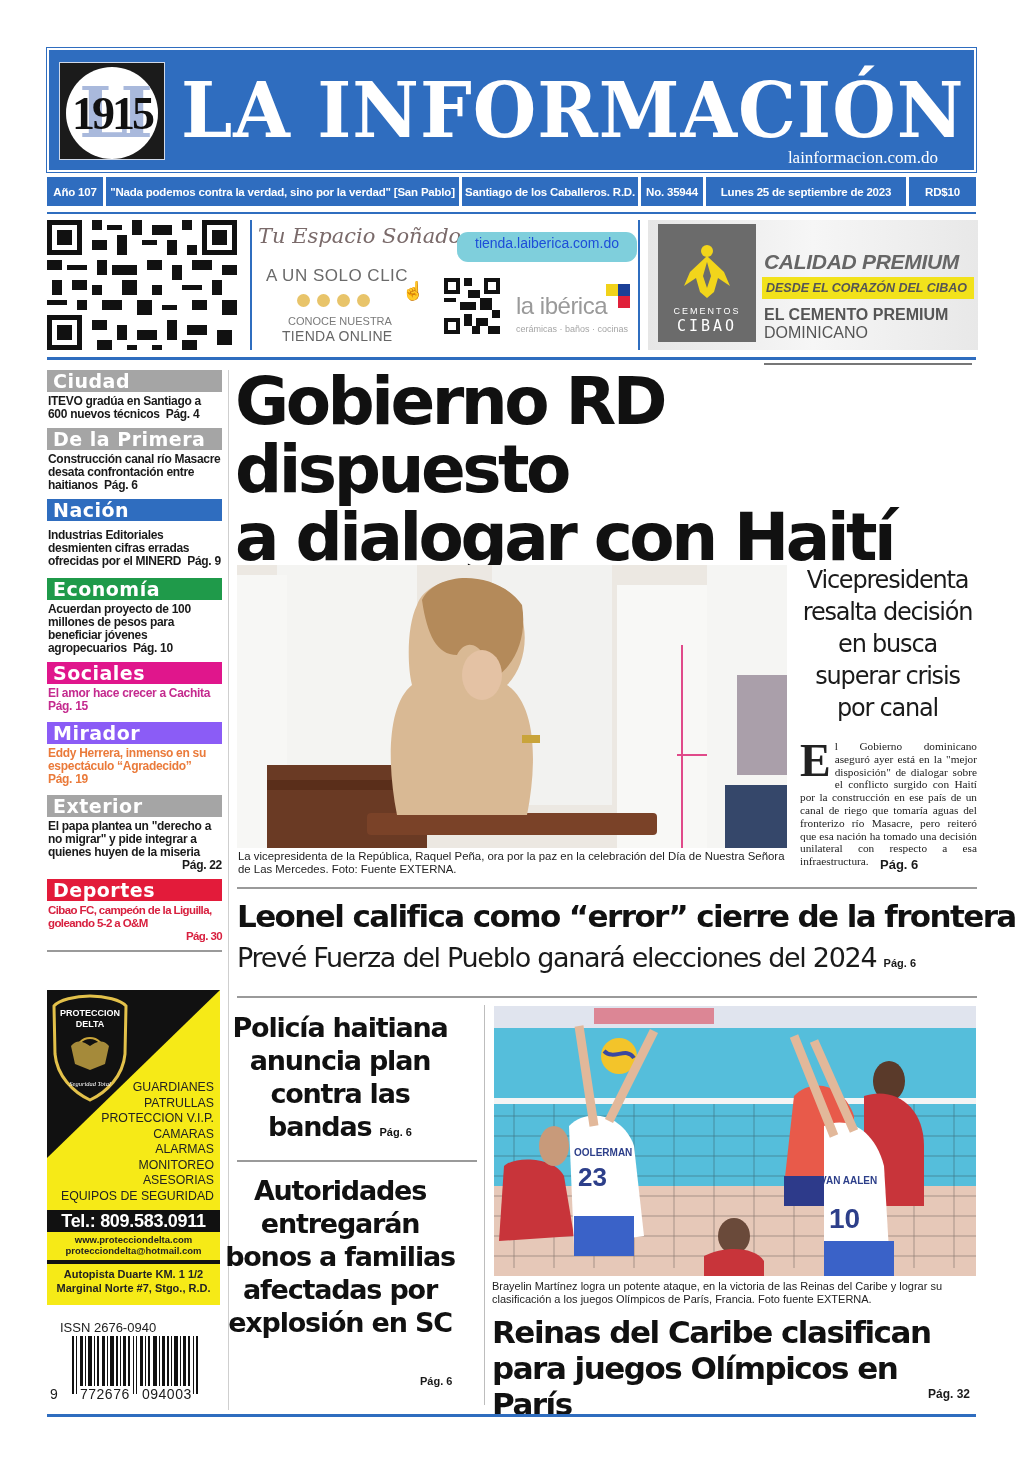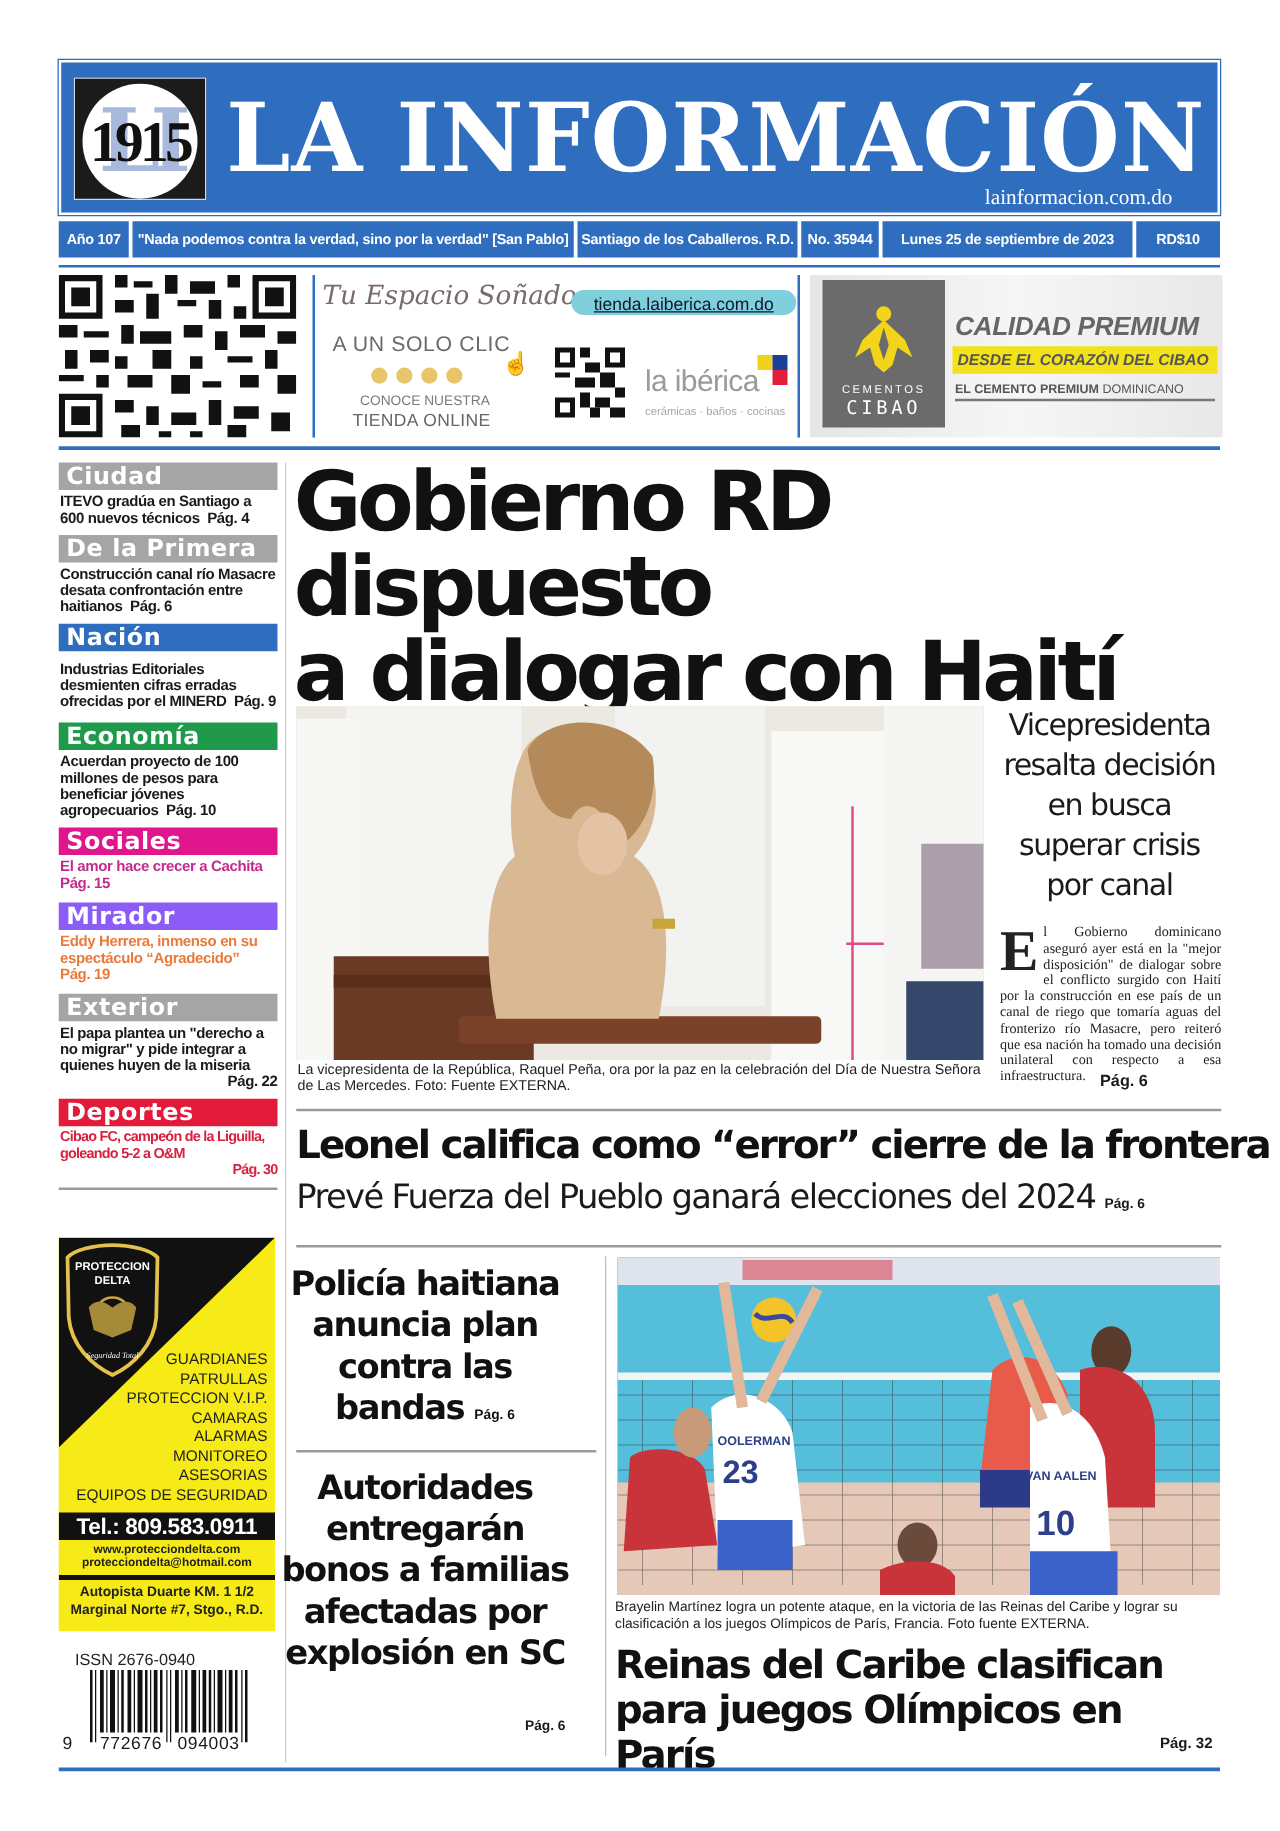--- a/index.html
+++ b/index.html
@@ -162,21 +162,21 @@
   <div class="abs" style="left:14px;top:46px;font-size:17px;color:#6a6a6a;letter-spacing:0.5px;">A UN SOLO CLIC</div>
   <div class="abs" style="left:150px;top:60px;font-size:18px;color:#8a7f7a;">☝</div>
   <div class="abs" style="left:45px;top:74px;display:flex;gap:7px;">
     <span style="width:13px;height:13px;border-radius:50%;background:#e8c46a;display:block"></span>
     <span style="width:13px;height:13px;border-radius:50%;background:#e8c46a;display:block"></span>
     <span style="width:13px;height:13px;border-radius:50%;background:#e8c46a;display:block"></span>
     <span style="width:13px;height:13px;border-radius:50%;background:#e8c46a;display:block"></span>
   </div>
   <div class="abs" style="left:36px;top:95px;font-size:11px;color:#7a7a7a;">CONOCE NUESTRA</div>
   <div class="abs" style="left:30px;top:108px;font-size:14px;color:#666;letter-spacing:0.3px;">TIENDA ONLINE</div>
-  <div class="abs" style="left:205px;top:12px;width:180px;height:20px;border-radius:11px;background:#7fcfdc;color:#0f172a;font-size:14px;line-height:22px;text-align:center;text-decoration:underline;">tienda.laiberica.com.do</div>
+  <div class="abs" style="left:205px;top:12px;width:180px;height:30px;border-radius:11px;background:#7fcfdc;color:#1d4ed8;font-size:14px;line-height:22px;text-align:center;">tienda.laiberica.com.do</div>
   <div class="abs" style="left:192px;top:57px;width:56px;height:58px;">
     <svg width="56" height="58" viewBox="0 0 14 14">
         <rect width="14" height="14" fill="#fff"></rect>
         <g fill="#111">
           <rect x="0" y="0" width="4" height="4"></rect>
           <rect x="1" y="1" width="2" height="2" fill="#fff"></rect>
           <rect x="10" y="0" width="4" height="4"></rect>
           <rect x="11" y="1" width="2" height="2" fill="#fff"></rect>
           <rect x="0" y="10" width="4" height="4"></rect>
           <rect x="1" y="11" width="2" height="2" fill="#fff"></rect>
@@ -205,21 +205,21 @@
     <svg class="abs" style="left:24px;top:18px" width="50" height="56" viewBox="0 0 50 56">
       <circle cx="25" cy="9" r="6" fill="#f2d51b"></circle>
       <path d="M25 14 L8 30 L2 44 L14 36 L18 50 L25 56 L32 50 L36 36 L48 44 L42 30 Z" fill="#f2d51b"></path>
       <path d="M25 20 L21 34 L25 46 L29 34 Z" fill="#6b6b6b"></path>
     </svg>
     <div class="abs" style="left:0;top:82px;width:98px;text-align:center;font-size:9px;color:#fff;letter-spacing:2px;">CEMENTOS</div>
     <div class="abs" style="left:0;top:93px;width:98px;text-align:center;font-size:15px;color:#fff;letter-spacing:3px;font-family:'DejaVu Sans Mono',monospace;">CIBAO</div>
   </div>
   <div class="abs" style="left:116px;top:30px;font-size:21px;font-weight:bold;font-style:italic;color:#666;letter-spacing:-0.3px;">CALIDAD PREMIUM</div>
   <div class="abs" style="left:114px;top:57px;width:212px;height:22px;background:#f2e21b;font-size:12.5px;font-weight:bold;font-style:italic;color:#555;line-height:22px;padding-left:4px;">DESDE EL CORAZÓN DEL CIBAO</div>
-  <div class="abs" style="left:116px;top:86px;font-size:10px;color:#555;border-bottom:2px solid #777;padding-bottom:2px;width:208px;"><b>EL CEMENTO PREMIUM</b><span> DOMINICANO</span></div>
+  <div class="abs" style="left:116px;top:86px;font-size:16px;color:#555;border-bottom:2px solid #777;padding-bottom:21px;width:208px;"><b>EL CEMENTO PREMIUM</b><span> DOMINICANO</span></div>
 </div>
 
 <div class="abs main-rule"></div>
 
 <div class="abs sidebar">
   <div>
     <div class="sec-head" style="background:#a5a5a5">Ciudad</div>
     <div class="sec-body"><span>ITEVO gradúa en Santiago a 600 nuevos técnicos</span>&nbsp; <span class="pag">Pág. 4</span></div>
   </div>
   <div>

